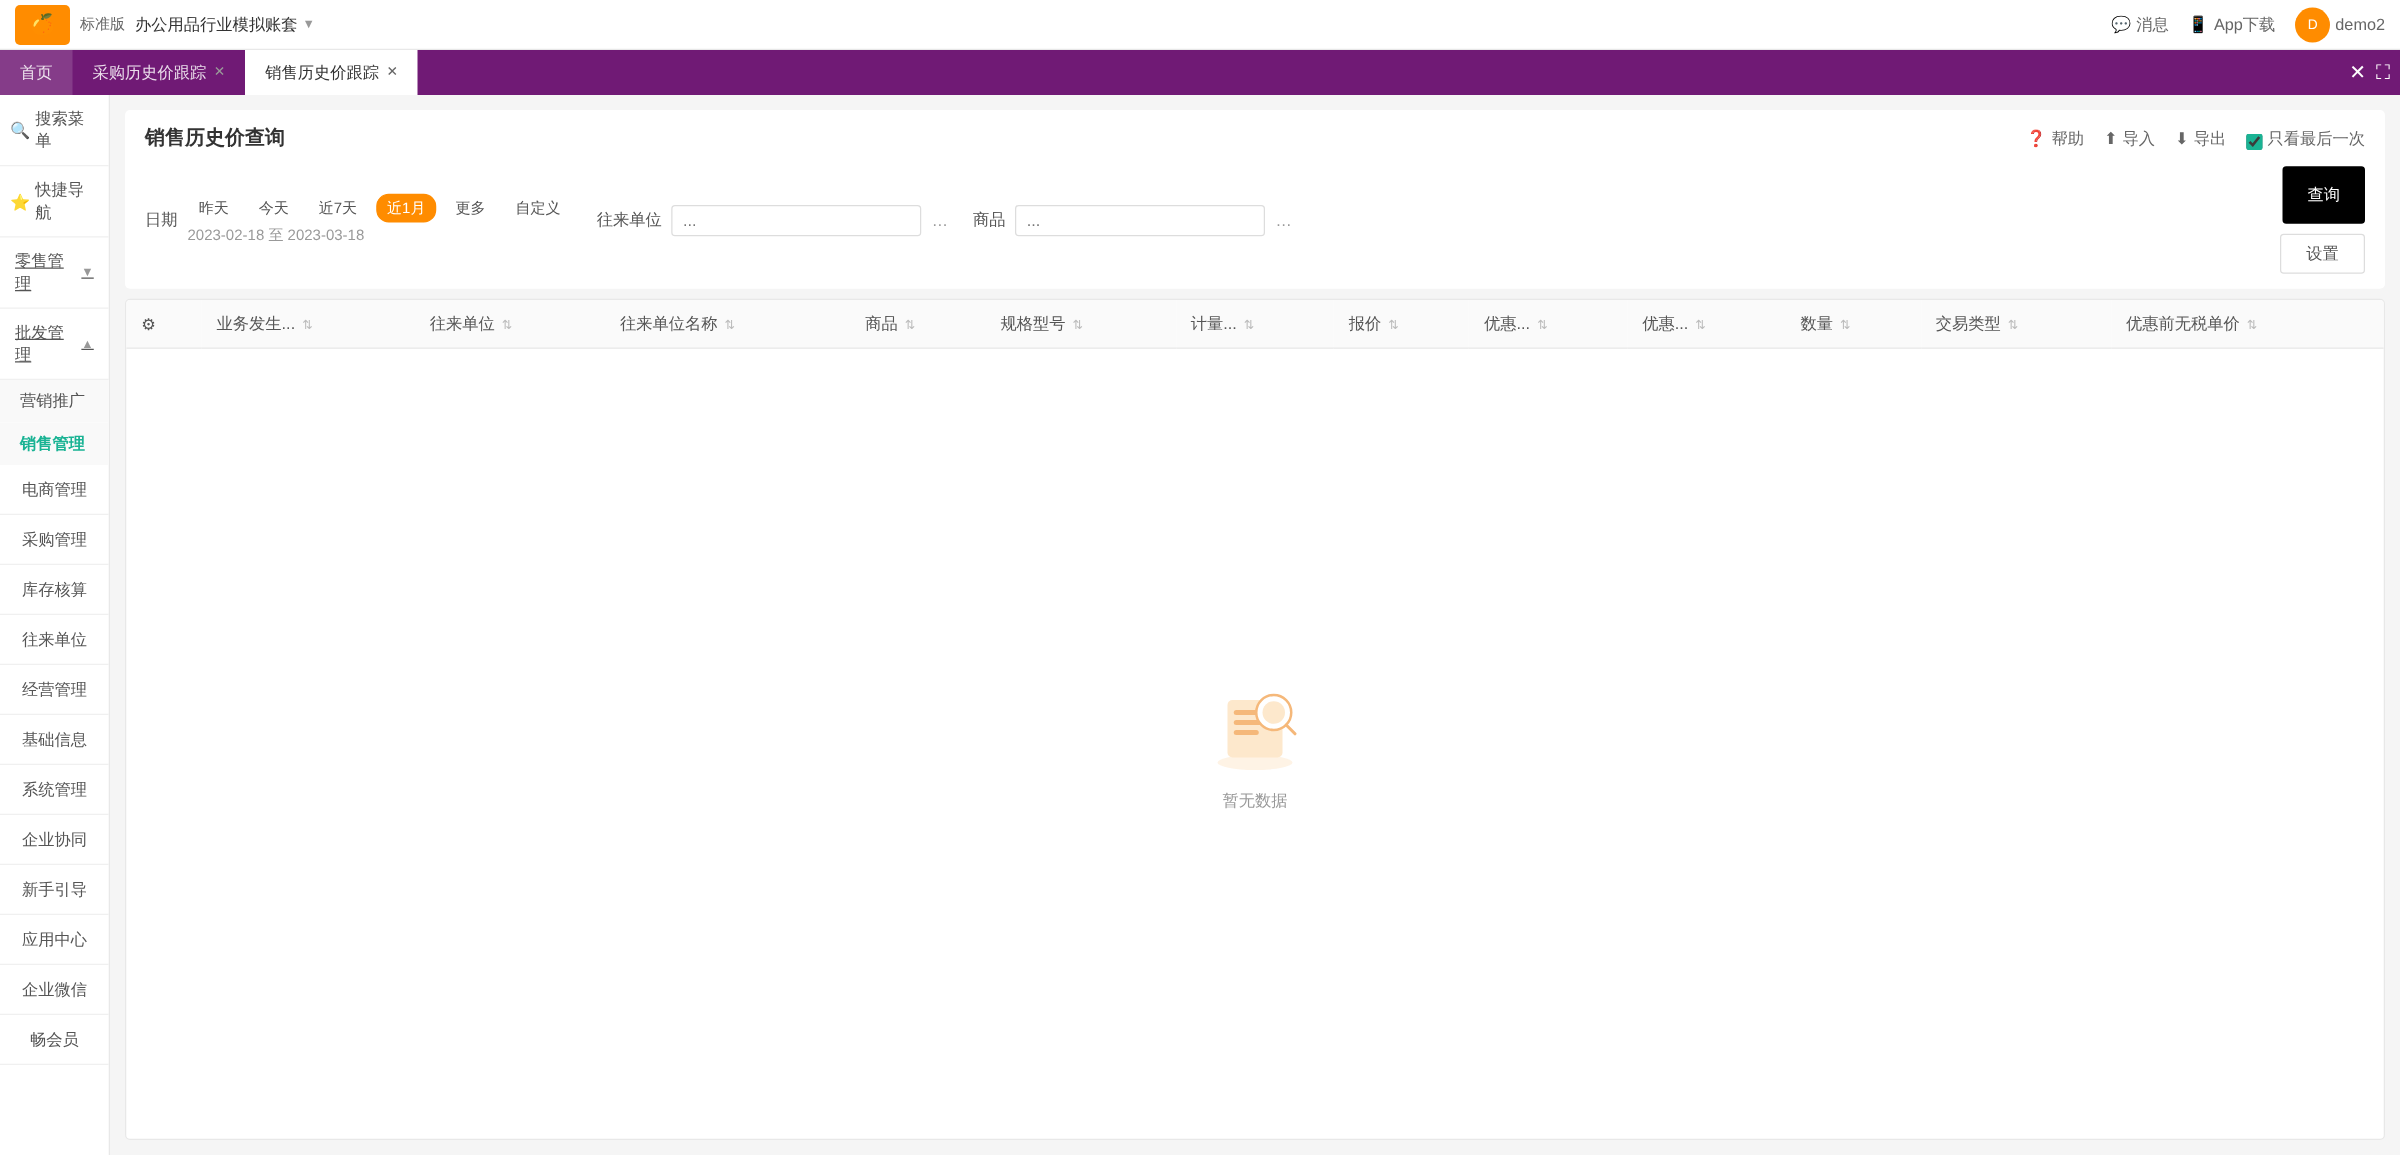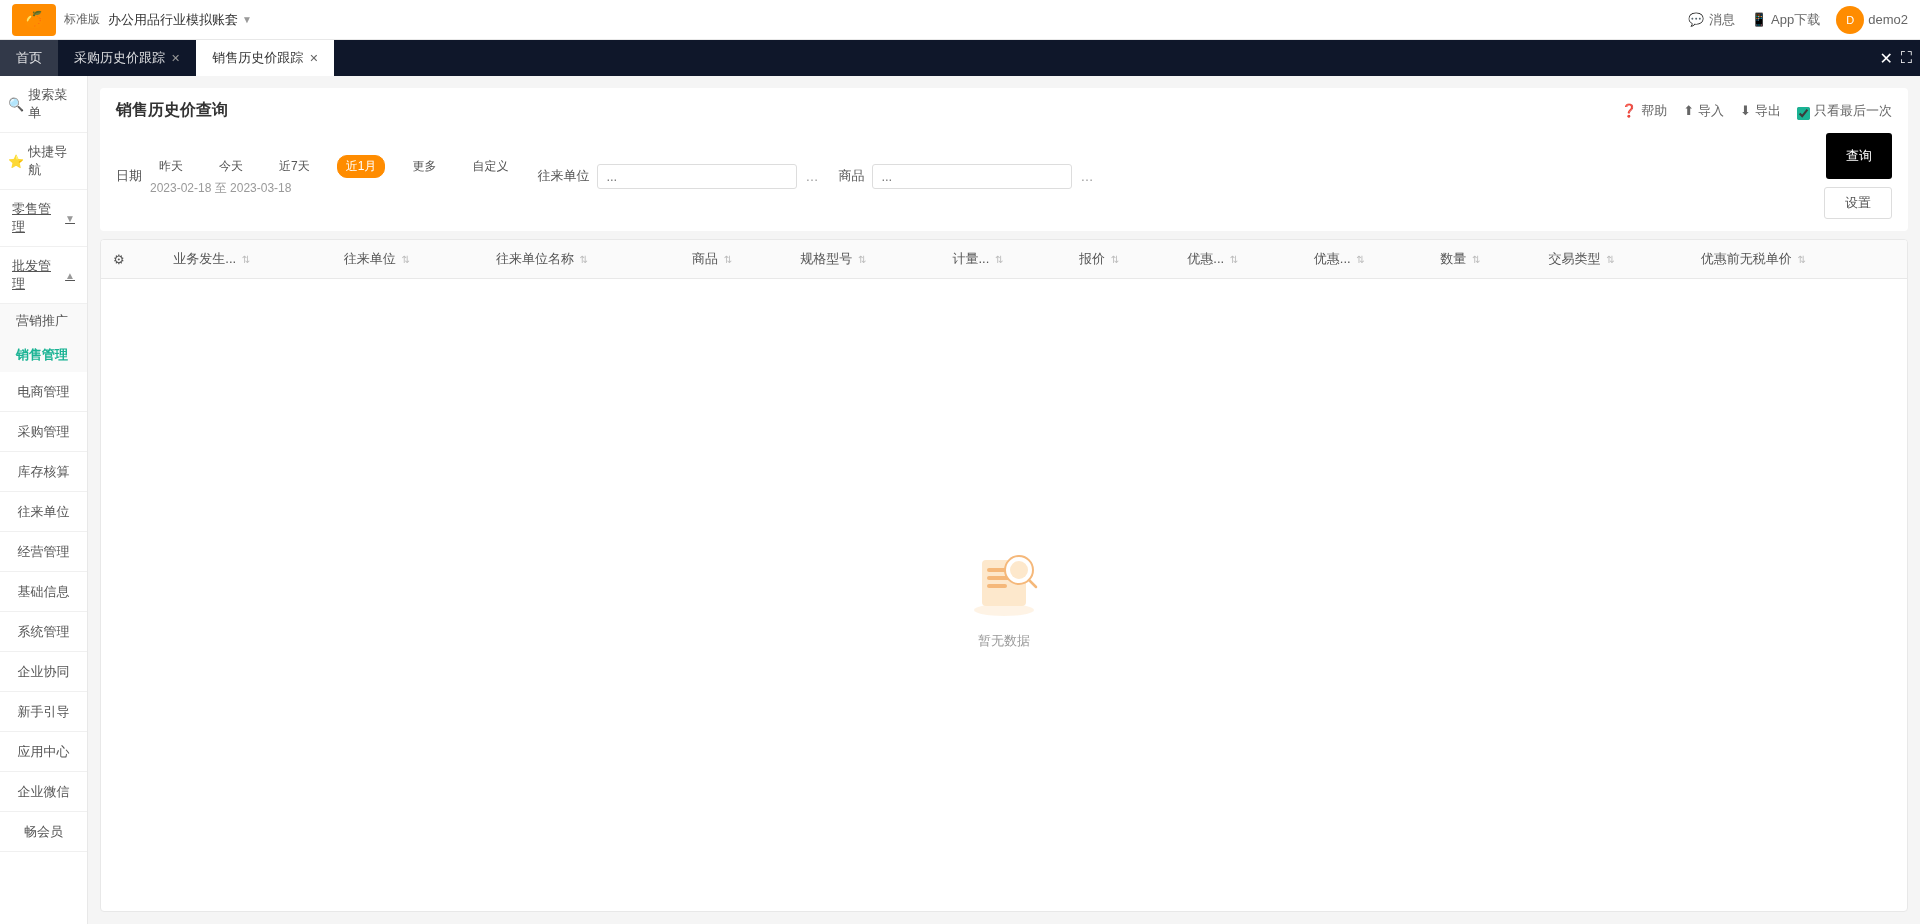--- a/index.html
+++ b/index.html
@@ -30,21 +30,21 @@
       color: #333; font-size: 13px; cursor: pointer;
     }
     .workspace-selector .chevron { color: #999; font-size: 10px; }
     .top-bar-right { display: flex; align-items: center; gap: 16px; color: #666; font-size: 13px; }
     .top-bar-right .action-item { display: flex; align-items: center; gap: 4px; cursor: pointer; }
     .avatar { width: 28px; height: 28px; border-radius: 50%; background: #ff8c00; display: flex; align-items: center; justify-content: center; color: white; font-size: 11px; }
 
     
     .tab-bar {
       height: 36px;
-      background: #0f172a;
+      background: #701a75;
       display: flex;
       align-items: stretch;
     }
     .tab {
       display: flex; align-items: center; padding: 0 16px;
       color: rgba(255,255,255,0.85); font-size: 13px; cursor: pointer;
       gap: 6px; white-space: nowrap;
     }
     .tab.home { background: rgba(255,255,255,0.15); }
     .tab.active { background: white; color: #333; }
@@ -102,21 +102,21 @@
     }
     .page-title { font-size: 16px; font-weight: bold; color: #333; }
     .query-panel-actions { display: flex; align-items: center; gap: 16px; font-size: 13px; color: #666; }
     .query-panel-actions .action { display: flex; align-items: center; gap: 4px; cursor: pointer; }
     .checkbox-item { display: flex; align-items: flex-end; gap: 4px; }
     .checkbox-item input { accent-color: #1ab394; }
 
     .query-row { display: flex; align-items: center; gap: 20px; flex-wrap: wrap; }
     .query-field { display: flex; align-items: center; gap: 8px; }
     .query-label { color: #555; white-space: nowrap; font-size: 13px; }
-    .date-filter { display: flex; align-items: center; gap: 18px; }
+    .date-filter { display: flex; align-items: center; gap: 6px; }
     .date-btn {
       padding: 2px 8px; border-radius: 3px; font-size: 12px;
       cursor: pointer; color: #555; border: 1px solid transparent;
     }
     .date-btn.active { background: #ff8c00; color: white; border-color: #ff8c00; border-radius: 10px; }
     .date-range { font-size: 12px; color: #999; margin-top: 2px; }
 
     .filter-input {
       border: 1px solid #ddd; border-radius: 3px; padding: 4px 8px;
       font-size: 13px; width: 280px; outline: none; color: #333;

